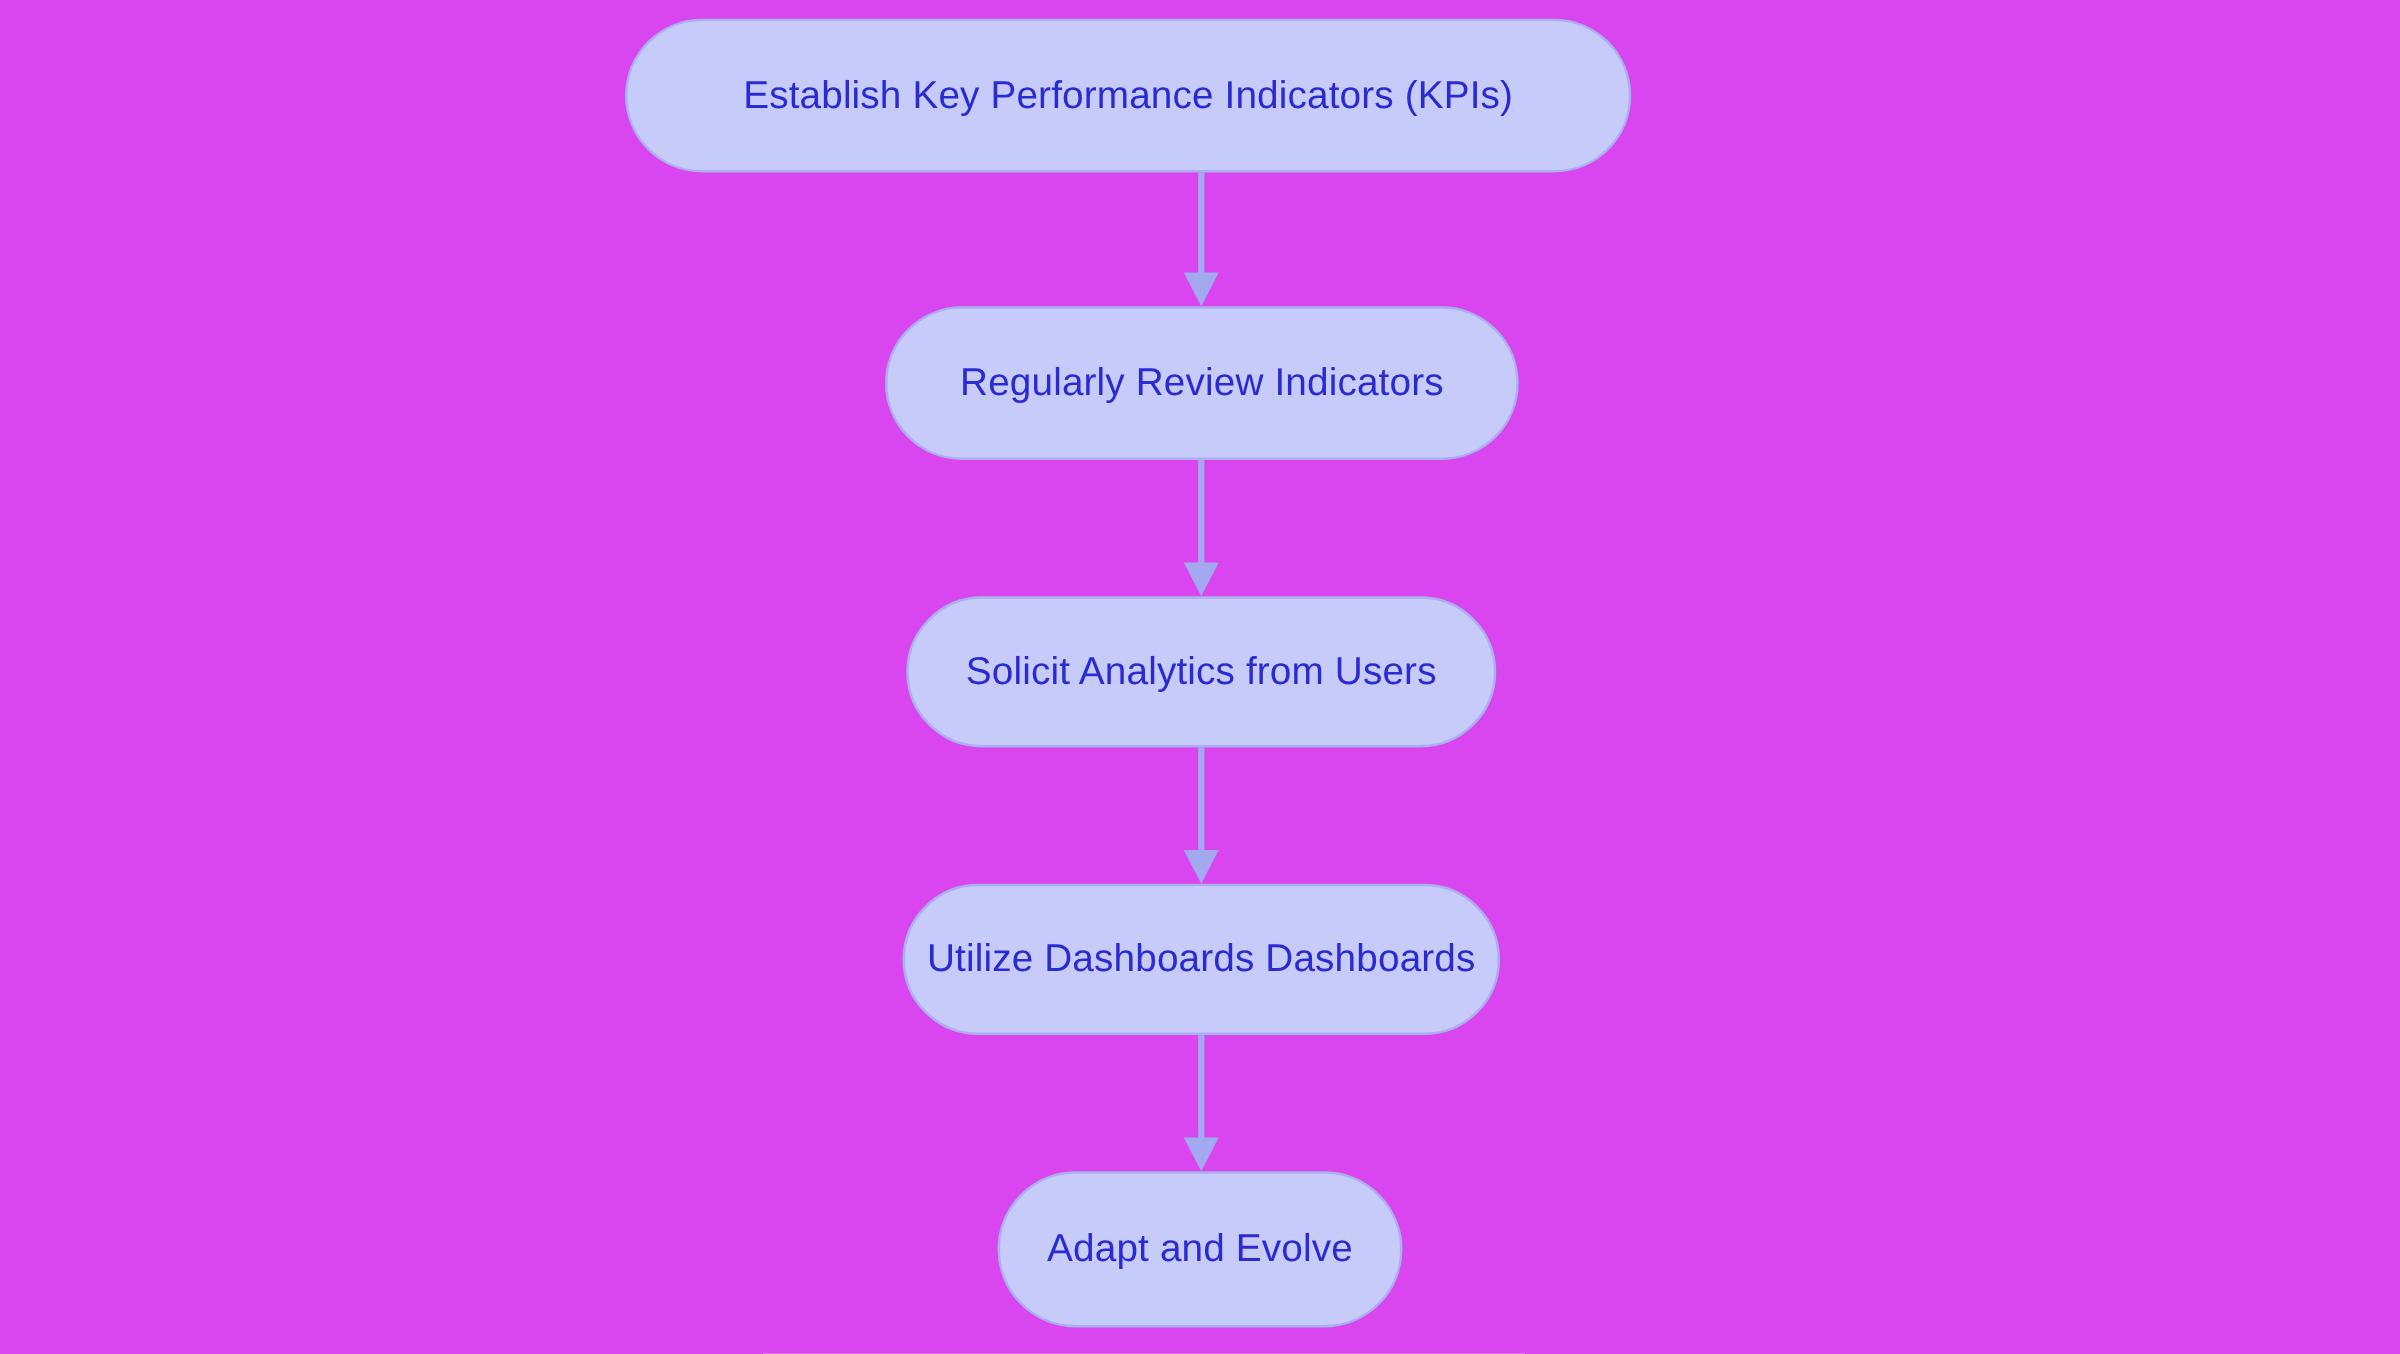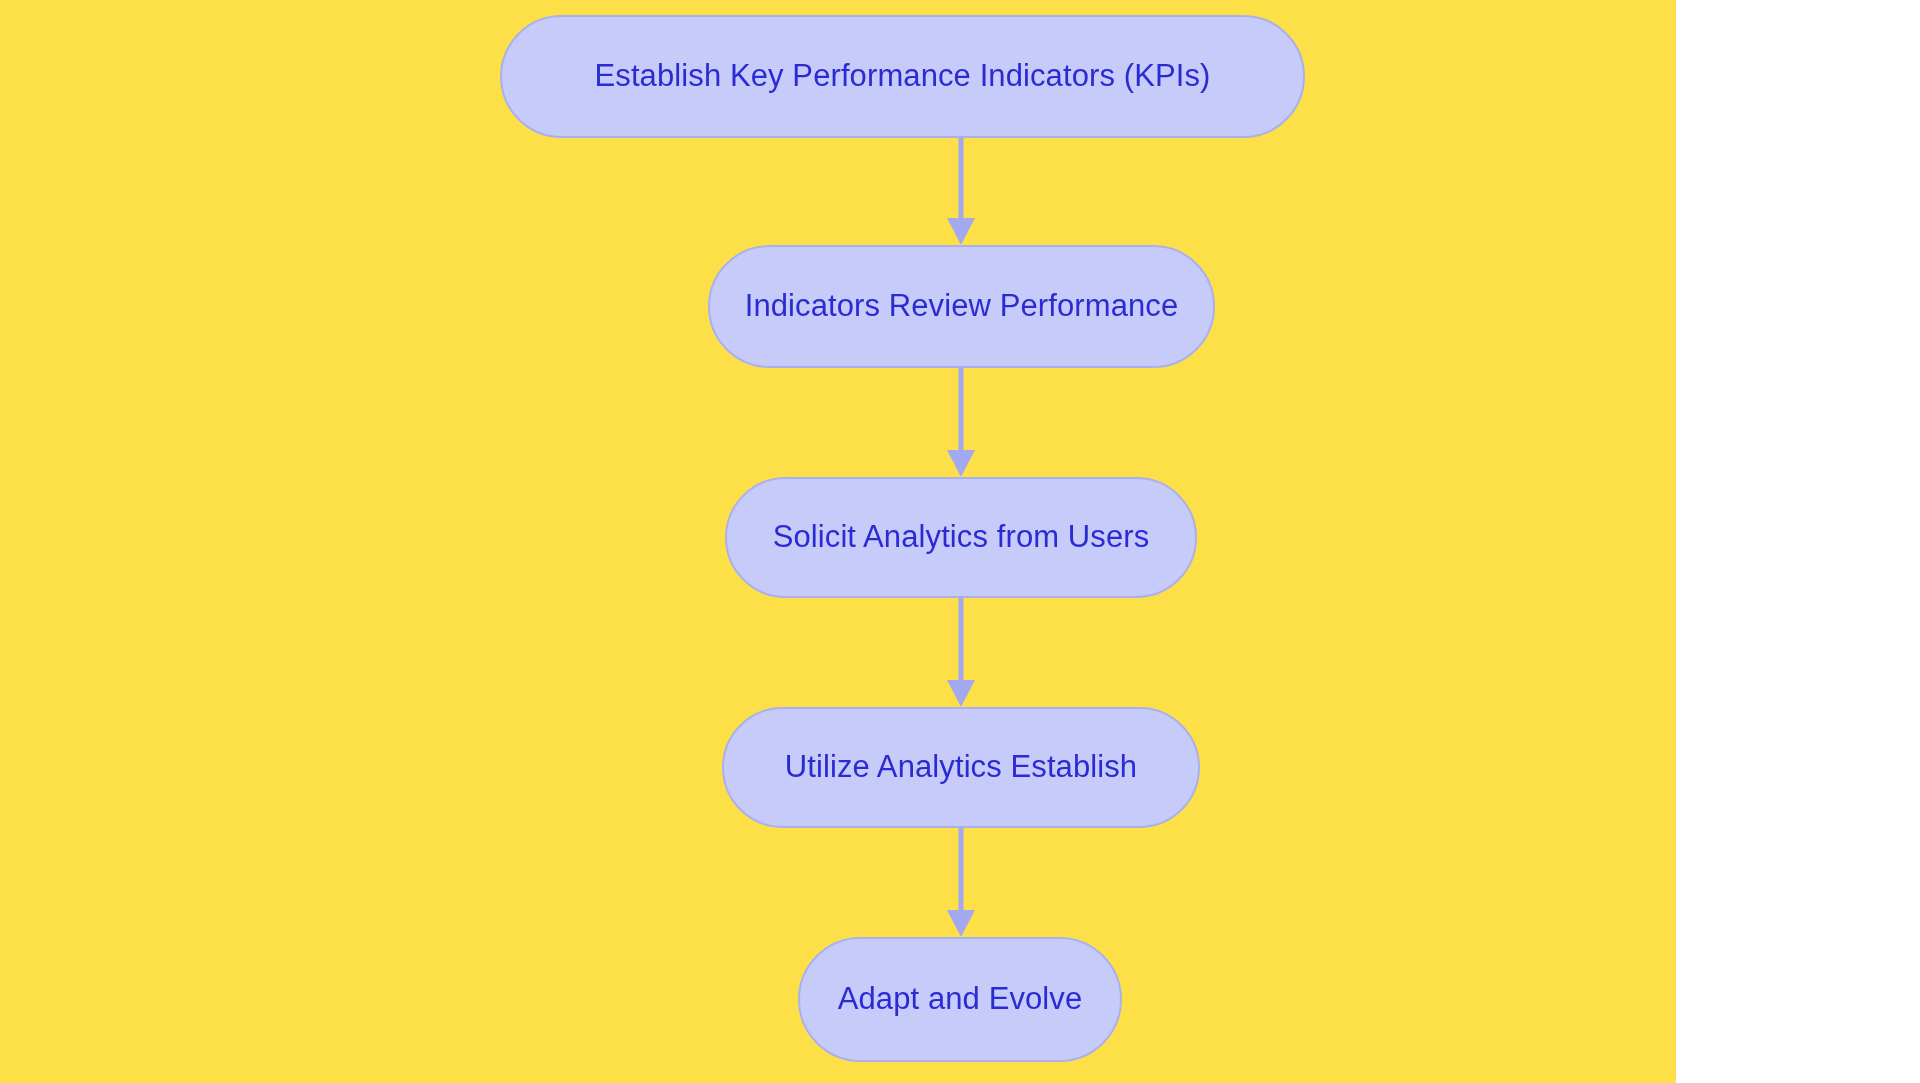--- a/index.html
+++ b/index.html
@@ -44,21 +44,21 @@
     font-weight: 400;
     color: #2b2bd4;
     letter-spacing: 0.1px;
     white-space: nowrap;
     line-height: 1.1;
   }
 </style>
 </head>
 <body>
 
-<div id="flowchart-root" style="width: 1676px; height: 1083px; background: #fde047;">
+<div id="flowchart-root" style="width: 1920px; height: 1083px; background: #d946ef;">
 
   <svg class="edges-layer" width="1920" height="1083" viewBox="0 0 1920 1083" xmlns="http://www.w3.org/2000/svg">
     <g>
       <line x1="961" y1="138" x2="961" y2="222" stroke="#a3a9f0" stroke-width="5"></line>
       <polygon points="947,218 975,218 961,245" fill="#a3a9f0"></polygon>
     </g>
     <g>
       <line x1="961" y1="368" x2="961" y2="454" stroke="#a3a9f0" stroke-width="5"></line>
       <polygon points="947,450 975,450 961,477" fill="#a3a9f0"></polygon>
     </g>
@@ -70,28 +70,28 @@
       <line x1="961" y1="828" x2="961" y2="914" stroke="#a3a9f0" stroke-width="5"></line>
       <polygon points="947,910 975,910 961,937" fill="#a3a9f0"></polygon>
     </g>
   </svg>
 
   <div class="node" id="node-0" style="left: 500px; top: 15px; width: 805px; height: 123px; background: rgb(199, 203, 249); border-color: rgb(170, 176, 238);">
     <span class="node-label" style="color: rgb(43, 43, 212);">Establish Key Performance Indicators (KPIs)</span>
   </div>
 
   <div class="node" id="node-1" style="left: 708px; top: 245px; width: 507px; height: 123px; background: rgb(199, 203, 249); border-color: rgb(170, 176, 238);">
-    <span class="node-label" style="color: rgb(43, 43, 212);">Indicators Review Performance</span>
+    <span class="node-label" style="color: rgb(43, 43, 212);">Regularly Review Indicators</span>
   </div>
 
   <div class="node" id="node-2" style="left: 725px; top: 477px; width: 472px; height: 121px; background: rgb(199, 203, 249); border-color: rgb(170, 176, 238);">
     <span class="node-label" style="color: rgb(43, 43, 212);">Solicit Analytics from Users</span>
   </div>
 
   <div class="node" id="node-3" style="left: 722px; top: 707px; width: 478px; height: 121px; background: rgb(199, 203, 249); border-color: rgb(170, 176, 238);">
-    <span class="node-label" style="color: rgb(43, 43, 212);">Utilize Analytics Establish</span>
+    <span class="node-label" style="color: rgb(43, 43, 212);">Utilize Dashboards Dashboards</span>
   </div>
 
   <div class="node" id="node-4" style="left: 798px; top: 937px; width: 324px; height: 125px; background: rgb(199, 203, 249); border-color: rgb(170, 176, 238);">
     <span class="node-label" style="color: rgb(43, 43, 212);">Adapt and Evolve</span>
   </div>
 
 </div>
 
 </body></html>

